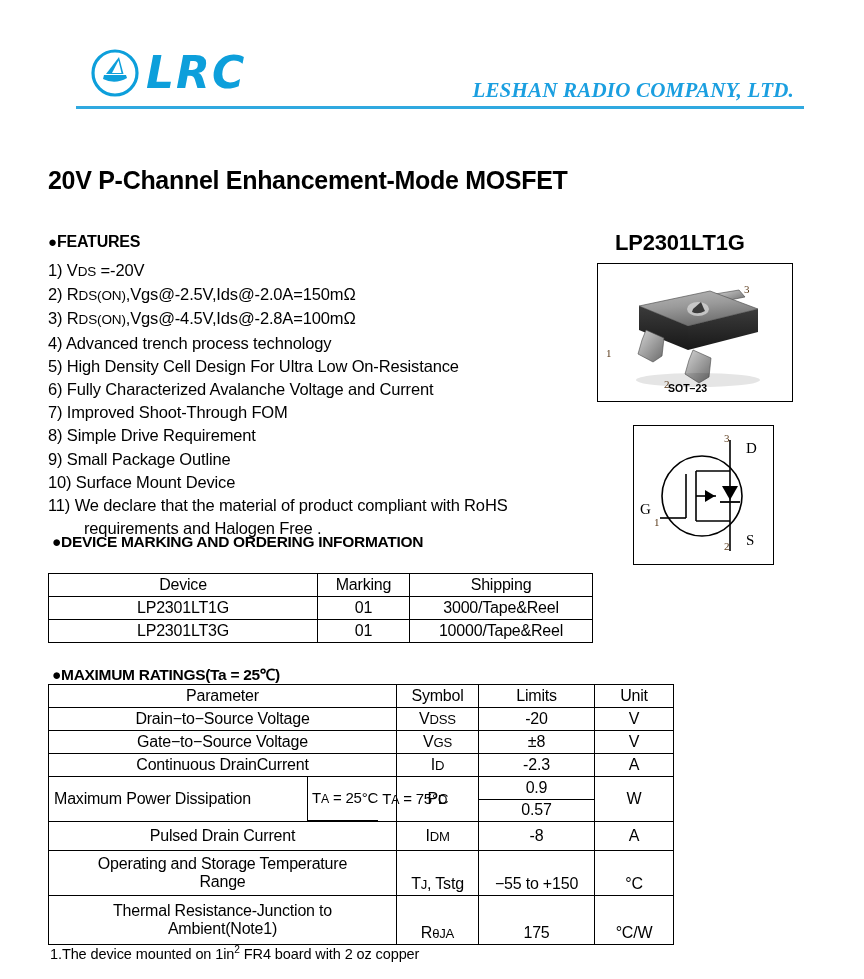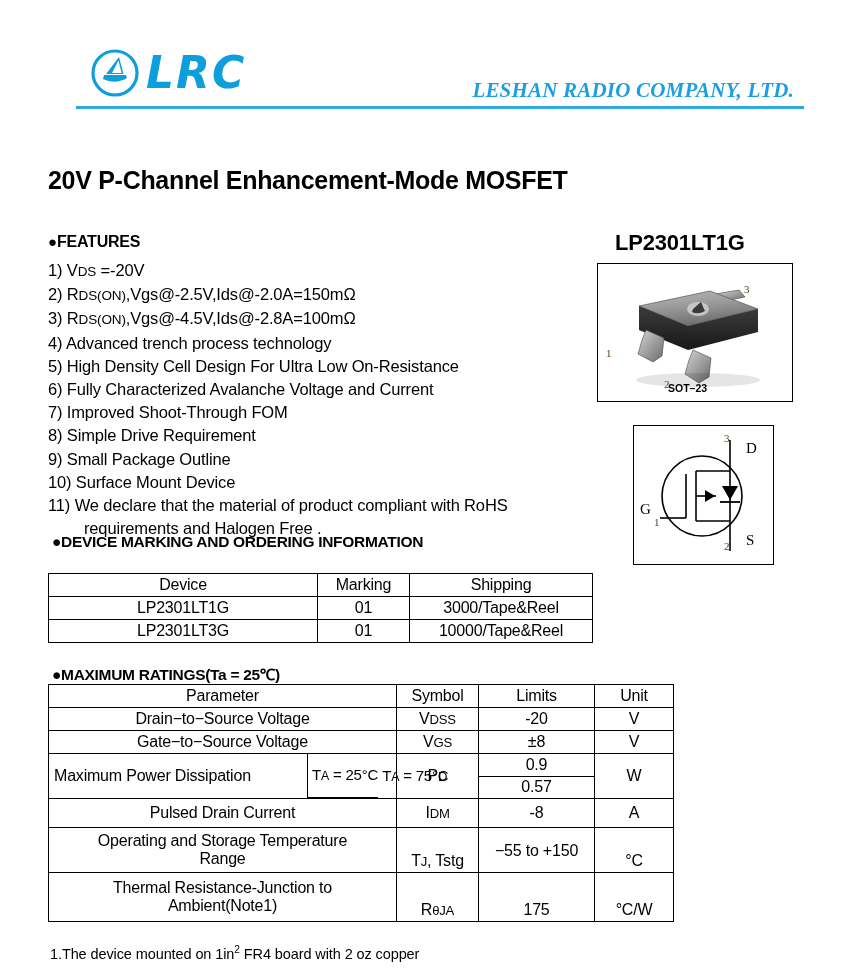--- a/index.html
+++ b/index.html
@@ -393,20 +393,26 @@
       <td class="c">V</td>
     </tr>
 
     <tr>
       <td class="l" style="height:22px;">Gate−to−Source Voltage</td>
       <td class="c"><span>V</span><span class="smallcap">GS</span></td>
       <td class="c">±8</td>
       <td class="c">V</td>
     </tr>
 
+    <tr>
+      <td class="l" style="height:22px;">Continuous DrainCurrent</td>
+      <td class="c"><span>I</span><span class="smallcap">D</span></td>
+      <td class="c">-2.3</td>
+      <td class="c">A</td>
+    </tr>
 
     <tr>
       <td class="pd-param">
         <div class="pd-param-wrap">
           <div class="lbl">Maximum Power Dissipation</div>
           <div class="tacol">
             <div class="ta first">
                 <span style="white-space:nowrap">T<span class="smallcap">A</span> = 25°C</span>
               </div>
             <div class="ta">
@@ -429,21 +435,21 @@
       <td class="c">-8</td>
       <td class="c">A</td>
     </tr>
 
     <tr>
       <td class="l" style="height:44px;">
         <div>Operating and Storage Temperature</div>
         <div>Range</div>
       </td>
       <td class="c" style="vertical-align:bottom; padding-bottom:2px;"><span style="white-space:nowrap"><span>T</span><span class="smallcap">J</span><span>, Tstg</span></span></td>
-      <td class="c" style="vertical-align:bottom; padding-bottom:12px;margin-left:24px;">−55 to +150</td>
+      <td class="c" style="vertical-align:bottom; padding-bottom:2px;margin-left:24px;">−55 to +150</td>
       <td class="c" style="vertical-align:bottom; padding-bottom:2px;">°C</td>
     </tr>
 
     <tr>
       <td class="l" style="height:48px;">
         <div>Thermal Resistance-Junction to</div>
         <div>Ambient(Note1)</div>
       </td>
       <td class="c" style="vertical-align:bottom; padding-bottom:2px;"><span>R</span><span class="smallcap">θJA</span></td>
       <td class="c" style="vertical-align:bottom; padding-bottom:2px;">175</td>

